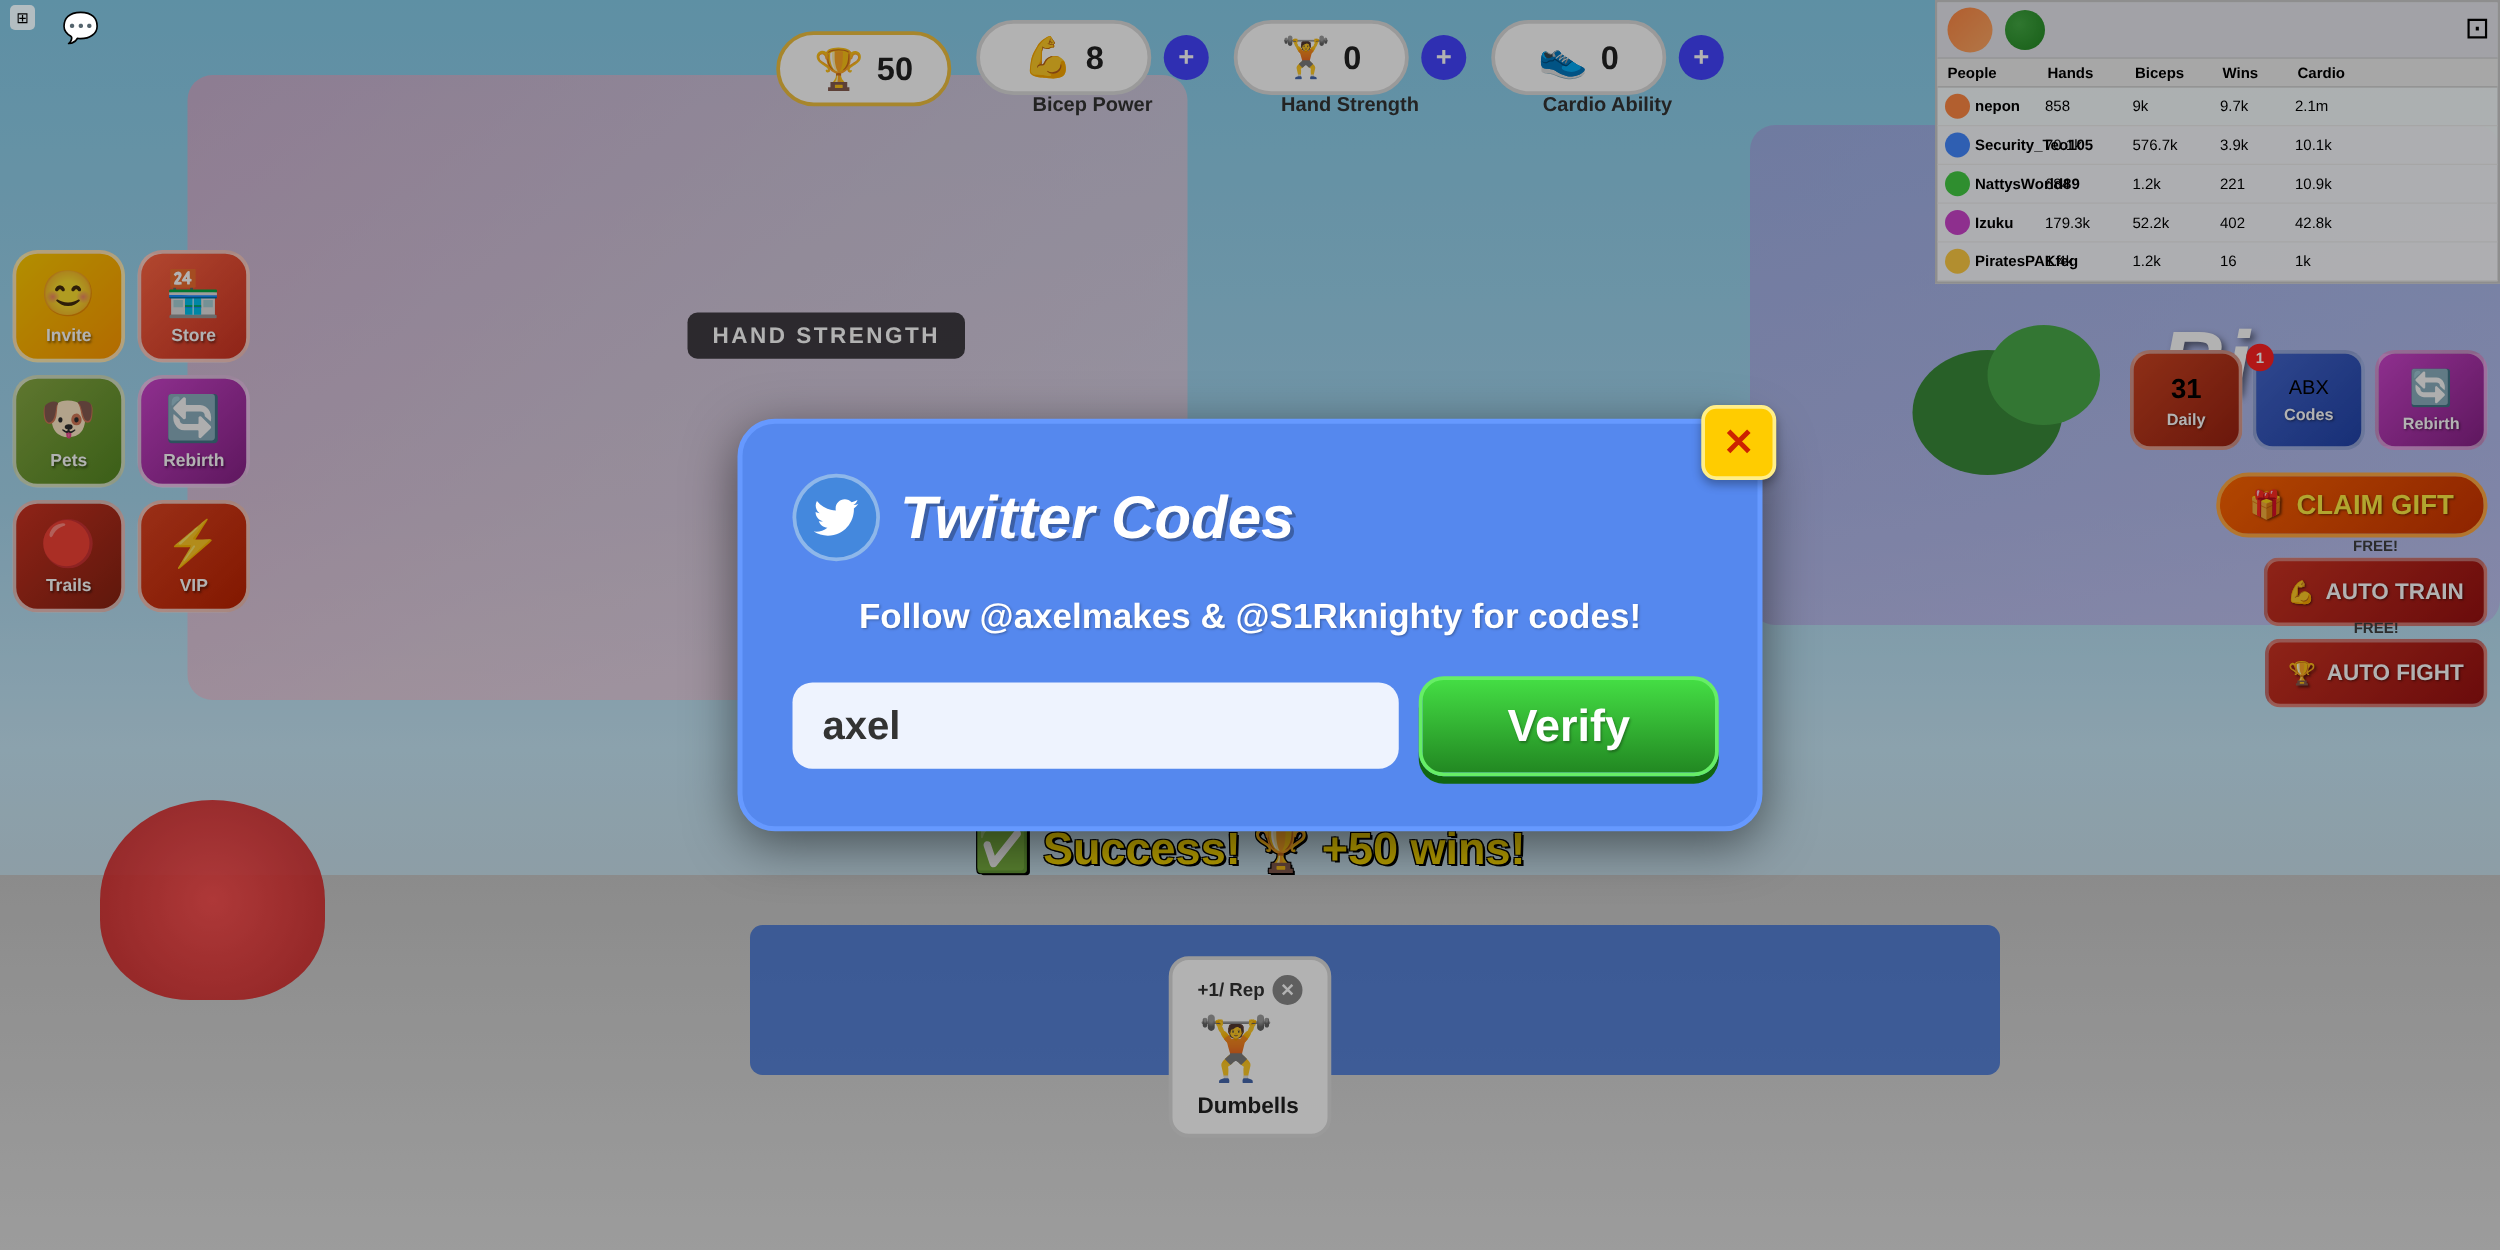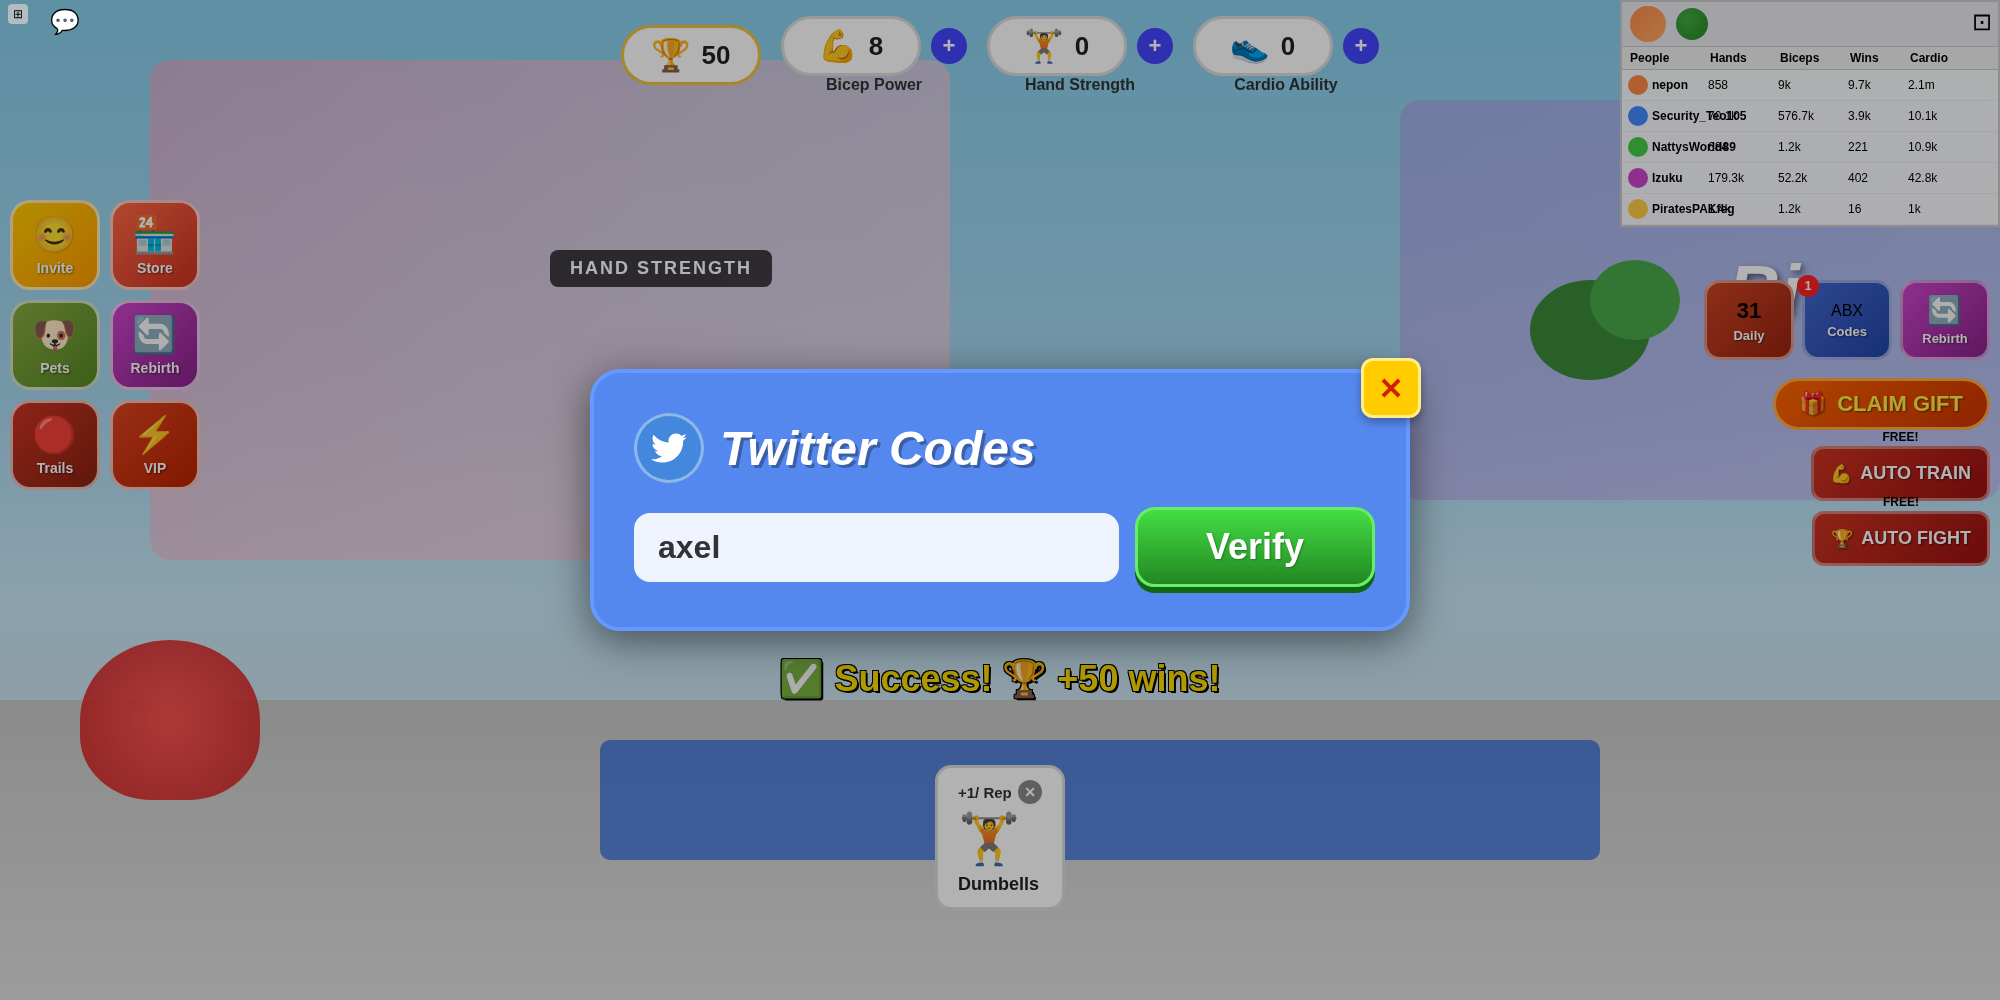--- a/index.html
+++ b/index.html
@@ -168,21 +168,21 @@
       display: flex;
       align-items: center;
       gap: 10px;
     }
 
     
     .leaderboard {
       position: absolute;
       top: 0;
       right: 0;
-      width: 380px;
+      width: 452px;
       background: rgba(255,255,255,0.92);
       border: 2px solid #ccc;
       z-index: 200;
       font-size: 13px;
     }
 
     .lb-header {
       display: grid;
       grid-template-columns: 80px 70px 70px 60px 70px;
       background: #f0f0f0;
@@ -324,21 +324,21 @@
       color: white;
       text-shadow: 1px 1px 2px rgba(0,0,0,0.5);
       border: 3px solid rgba(255,255,255,0.4);
     }
 
     .btn-auto-train { background: linear-gradient(135deg, #cc3322, #991111); }
     .btn-auto-fight { background: linear-gradient(135deg, #cc3322, #991111); }
 
     .free-label {
       font-size: 12px;
-      color: #000000;
+      color: #404040;
       font-weight: 900;
       position: absolute;
       top: -16px;
       left: 50%;
       transform: translateX(-50%);
       white-space: nowrap;
     }
 
     .auto-btn-wrap {
       position: relative;
@@ -848,20 +848,21 @@
     <div class="modal-title-bar">
       <div class="modal-twitter-icon">
 
         <svg width="36" height="30" viewBox="0 0 300 245" fill="white">
           <path d="M300 30c-11 4.9-22.8 8.2-35.2 9.7 12.7-7.6 22.4-19.6 27-33.9-11.9 7-25 12.2-39 15C240.5 8.2 224.5 1 207 1c-33.8 0-61.2 27.4-61.2 61.2 0 4.8.5 9.5 1.6 14-50.9-2.6-96-26.9-126.2-63.9-5.3 9-8.3 19.6-8.3 30.8 0 21.2 10.8 39.9 27.2 50.9-10-.3-19.5-3.1-27.8-7.7v.8c0 29.6 21.1 54.4 49.1 60-5.1 1.4-10.6 2.2-16.2 2.2-3.9 0-7.8-.4-11.5-1.1 7.8 24.3 30.4 42 57.2 42.4-20.9 16.4-47.3 26.1-76 26.1-5 0-9.8-.3-14.6-.8 27.1 17.4 59.2 27.5 93.7 27.5 112.4 0 173.8-93.1 173.8-173.8 0-2.6 0-5.3-.2-7.9 11.9-8.6 22.3-19.4 30.5-31.6z"></path>
         </svg>
       </div>
       <div class="modal-title">Twitter Codes</div>
     </div>
 
+    <div class="modal-desc">Follow @axelmakes &amp; @S1Rknighty for codes!</div>
 
     <div class="modal-input-row">
       <input class="modal-input" value="axel" placeholder="Enter code..." style="">
       <div class="modal-verify-btn">Verify</div>
     </div>
 
     <div class="modal-close">✕</div>
   </div>
 </div>
 

